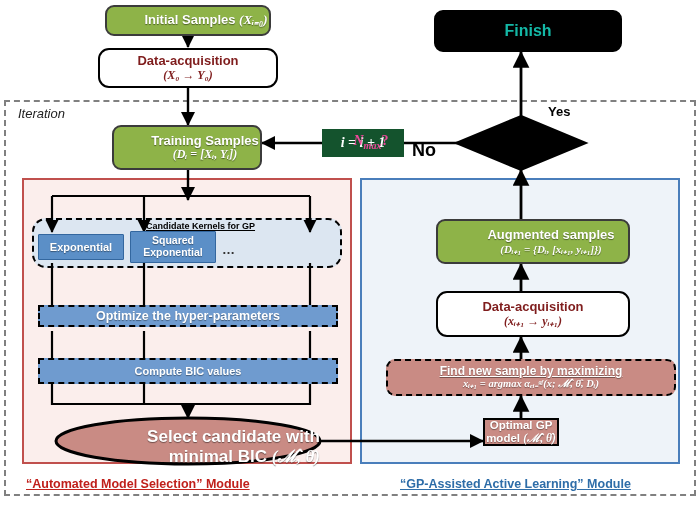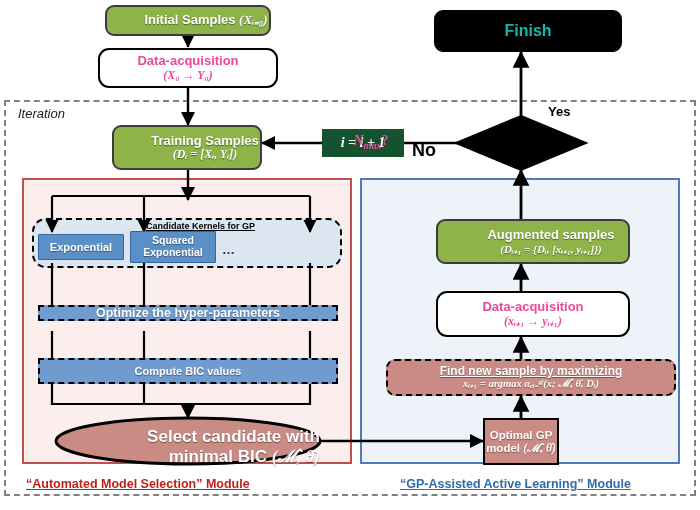--- a/index.html
+++ b/index.html
@@ -45,21 +45,21 @@
     border-radius: 9px;
     color: #ffffff;
     text-shadow: 0 1px 1px rgba(0,0,0,.45);
     padding-left: 36px;
   }
   
   .white {
     background: #ffffff;
     border: 2.5px solid #000000;
     border-radius: 11px;
-    color: #ec4899;
+    color: #7f1d1d;
   }
   
   .black {
     background: #000000;
     border: 2px solid #000000;
     border-radius: 9px;
     color: #14b8a6;
   }
   .black-sq {
     background: #14532d;
@@ -328,21 +328,21 @@
   </div>
 
   <div class="node bluebox" style="left:130px; top:231px; width:86px; height:32px; border-radius:1px;">
     <span class="lbl-main" style="font-size:10.5px;">Squared</span>
     <span class="lbl-main" style="font-size:10.5px;">Exponential</span>
   </div>
 
   <div class="dots" style="left:222px; top:242px; font-size:13px;">…</div>
 
 
-  <div class="node bluebox-dash" style="left:38px; top:305px; width:300px; height:16px;">
+  <div class="node bluebox-dash" style="left:38px; top:305px; width:300px; height:22px;">
     <span class="lbl-main" style="font-size:12.5px;">Optimize the hyper-parameters</span>
   </div>
 
   <div class="node bluebox-dash" style="left:38px; top:358px; width:300px; height:26px;">
     <span class="lbl-main" style="font-size:11px;">Compute BIC values</span>
   </div>
 
   <div class="ell-text" style="left:56px; top:427px; width:264px; font-size:17px; line-height:1.18;text-align:right;">
     <div>Select candidate with</div>
     <div>
@@ -358,20 +358,20 @@
   <div class="node white" style="left:436px; top:291px; width:194px; height:46px;">
     <span class="lbl-main" style="font-size:13px;">Data-acquisition</span>
     <span class="lbl-sub" style="font-size:12px;">(xᵢ₊₁ → yᵢ₊₁)</span>
   </div>
 
   <div class="node rose-dash" style="left:386px; top:359px; width:290px; height:37px;">
     <span class="lbl-main" style="font-size:12px; text-decoration:underline;">Find new sample by maximizing</span>
     <span class="lbl-sub" style="font-size:10.5px;">xᵢ₊₁ = argmax αₑᵢ₋ᵍᶠ(x; ℳ̂, θ̂, Dᵢ)</span>
   </div>
 
-  <div class="node rose-solid" style="left:483px; top:418px; width:76px; height:47px;">
+  <div class="node rose-solid" style="left:483px; top:418px; width:76px; height:28px;">
     <span class="lbl-main" style="font-size:11.5px;">Optimal GP</span>
     <span class="lbl-main" style="font-size:11.5px;">
       <span>model </span><span style="font-style:italic;font-family:'Liberation Serif',serif;font-weight:bold;">(ℳ̂, θ̂)</span>
     </span>
   </div>
 
 </div>
 
 </body></html>

